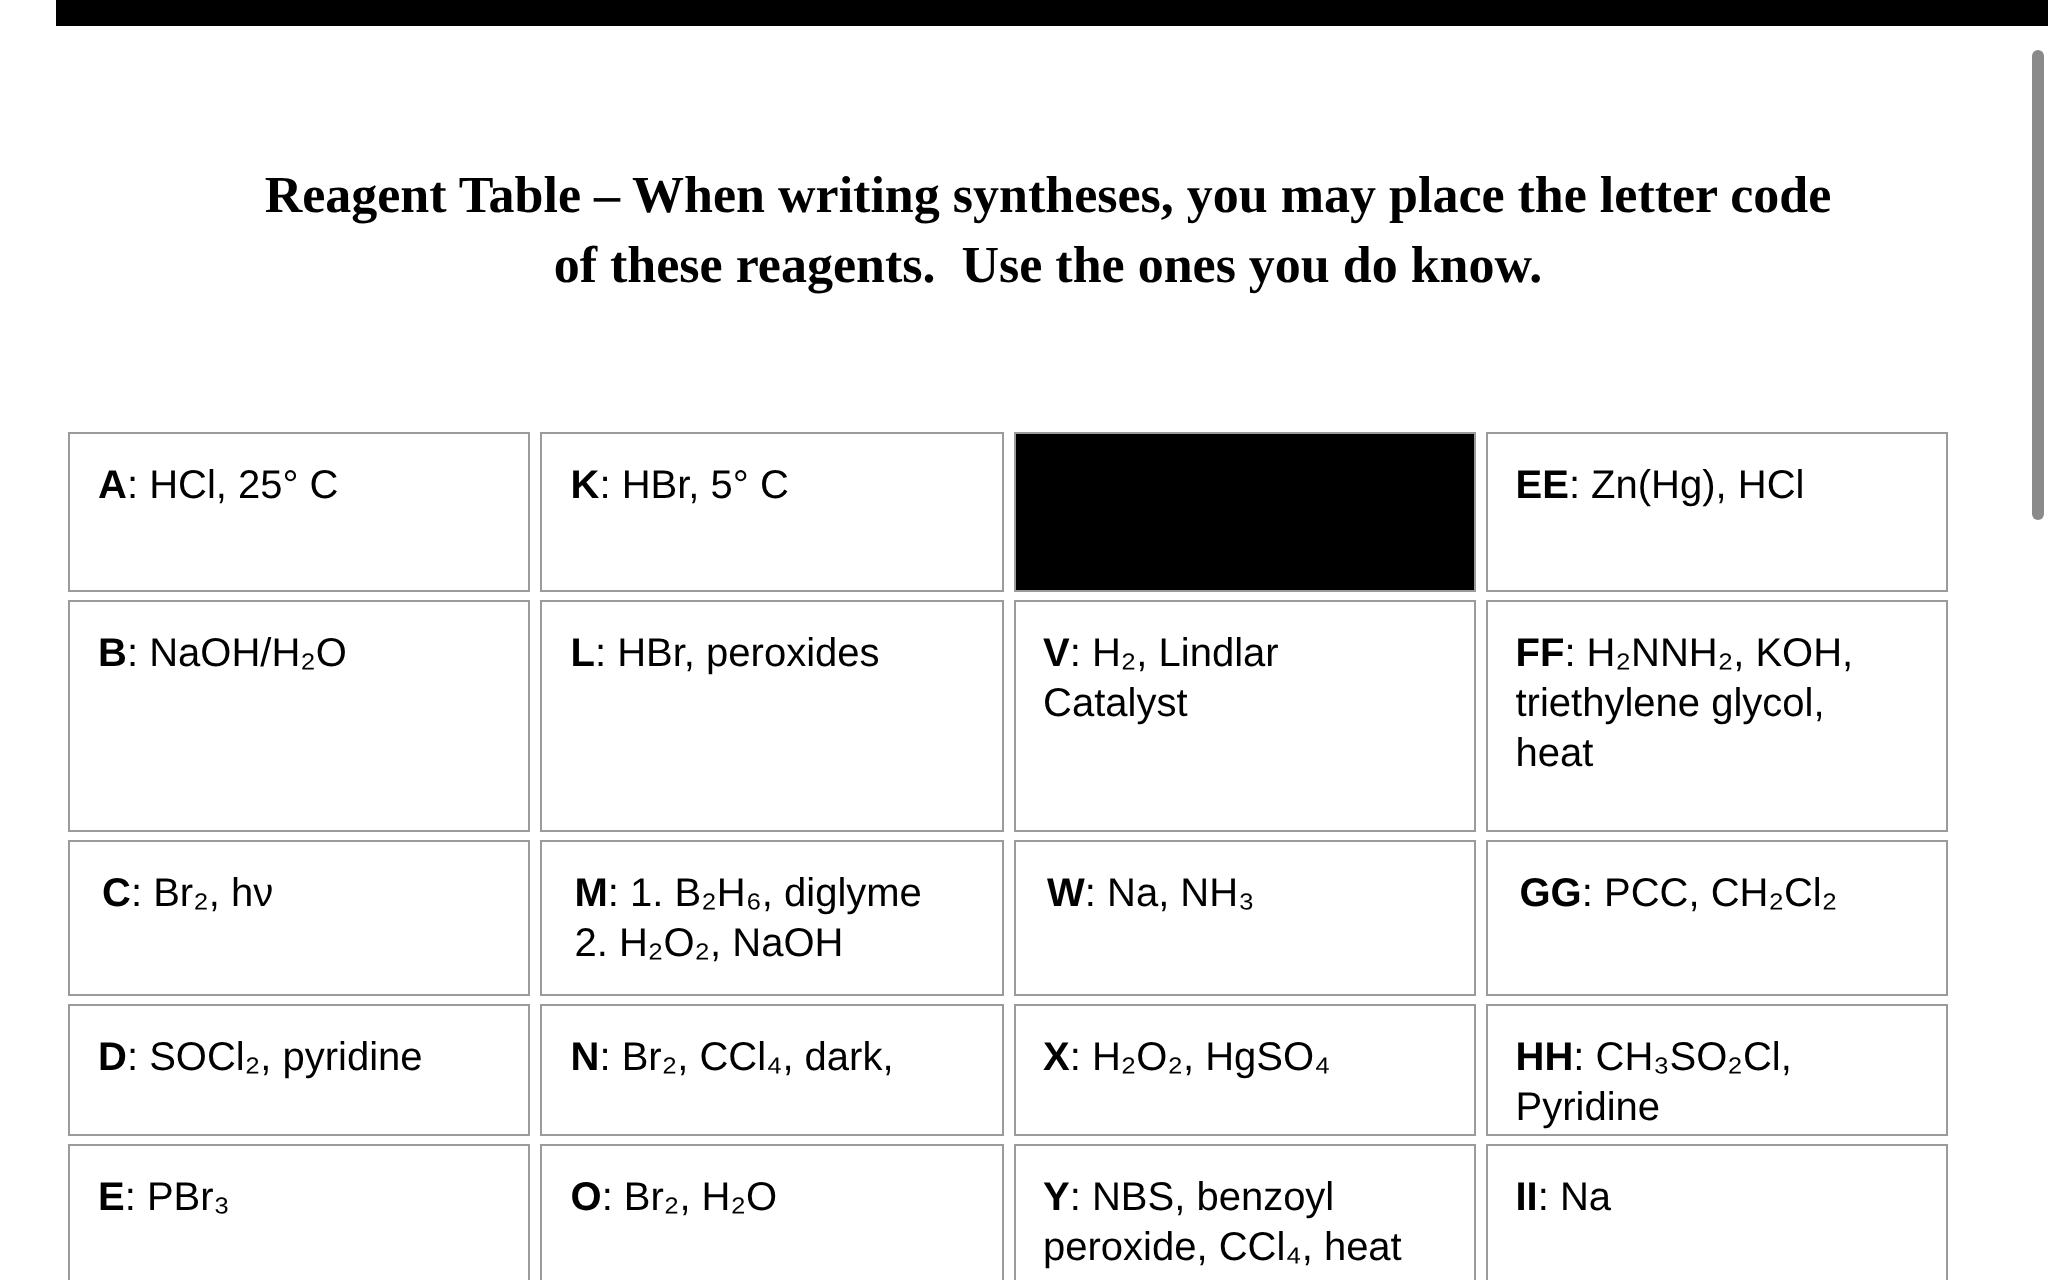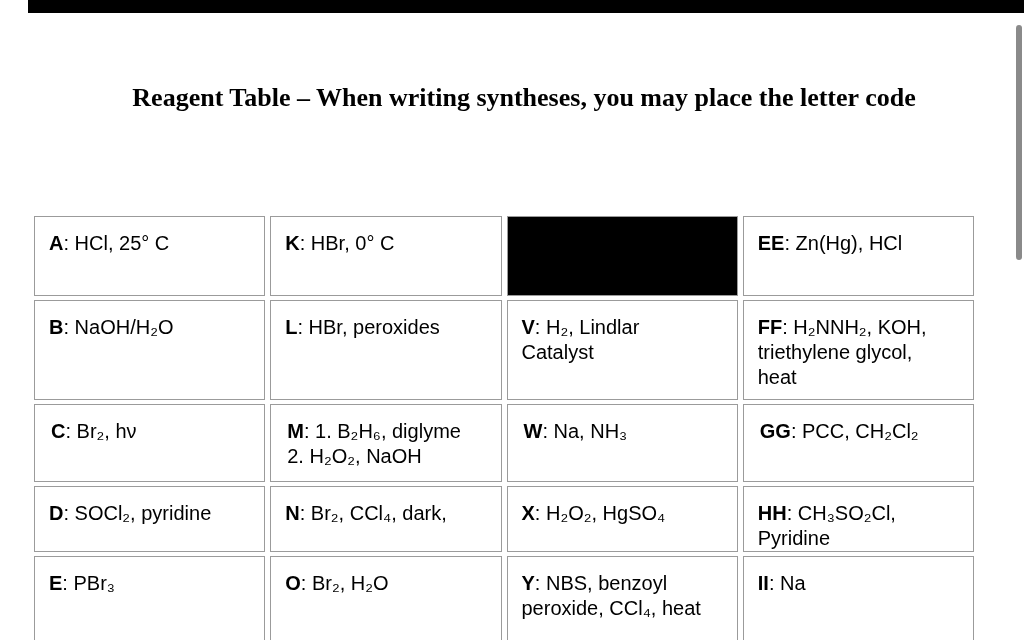--- a/index.html
+++ b/index.html
@@ -55,21 +55,21 @@
     background: #ffffff;
     vertical-align: top;
     box-sizing: border-box;
     padding: 14px 8px 0 14px;
     font-size: 20px;
     line-height: 25px;
     color: #000000;
     overflow: hidden;
   }
   tr.r0 td { height: 80px; }
-  tr.r1 td { height: 100px; }
+  tr.r1 td { height: 116px; }
   tr.r2 td { height: 78px; padding-left: 16px; }
   tr.r3 td { height: 56px; }
   tr.r4 td { height: 88px; }
   tr.r5 td { height: 50px; }
 
   td .code { font-weight: bold; }
   td .rtext { white-space: pre-line; }
 
   td.redacted {
     background: #000000;
@@ -94,27 +94,28 @@
     border-radius: 3px;
   }
 </style>
 </head>
 <body>
 
 <div class="top-bar"></div>
 
 <div class="title">
   <div class="title-line">Reagent Table – When writing syntheses, you may place the letter code</div>
+  <div class="title-line">of these reagents.  Use the ones you do know.</div>
 </div>
 
 <table class="reagent">
   <tbody>
       <tr class="r0">
         <td><span class="code">A</span><span class="rtext">: HCl, 25° C</span></td>
-        <td><span class="code">K</span><span class="rtext">: HBr, 0° C</span></td>
+        <td><span class="code">K</span><span class="rtext">: HBr, 5° C</span></td>
         <td class="redacted"></td>
         <td><span class="code">EE</span><span class="rtext">: Zn(Hg), HCl</span></td>
       </tr>
       <tr class="r1">
         <td><span class="code">B</span><span class="rtext">: NaOH/H₂O</span></td>
         <td><span class="code">L</span><span class="rtext">: HBr, peroxides</span></td>
         <td><span class="code">V</span><span class="rtext">: H₂, Lindlar
 Catalyst</span></td>
         <td><span class="code">FF</span><span class="rtext">: H₂NNH₂, KOH,
 triethylene glycol,

